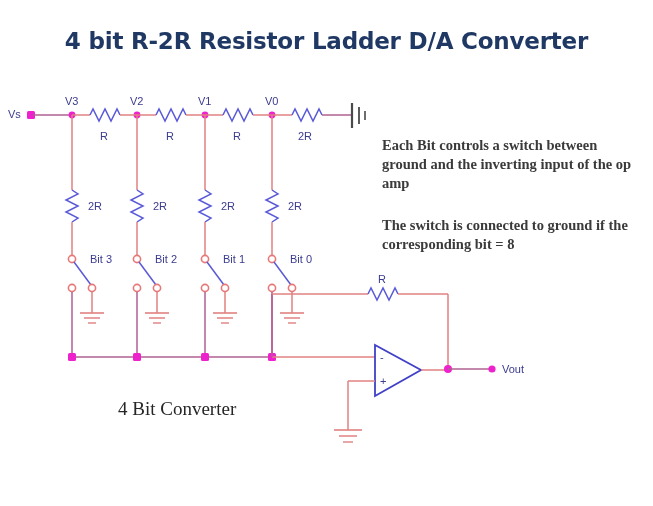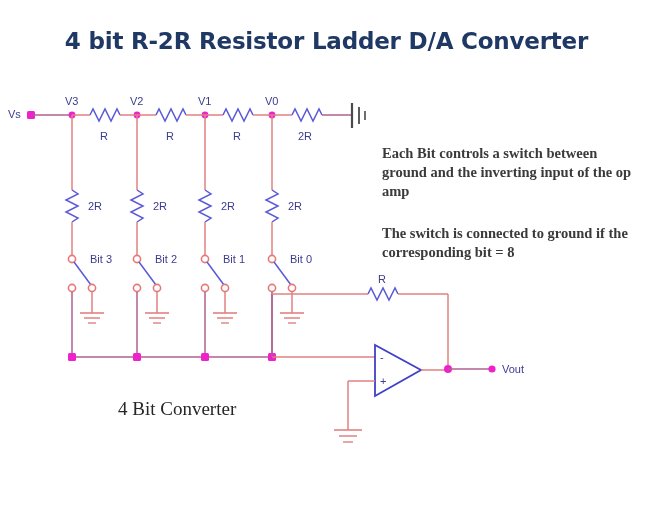--- a/index.html
+++ b/index.html
@@ -62,21 +62,20 @@
     font-size: 19px;
     fill: #262626;
   }
   .note {
     position: absolute;
     font-family: "Liberation Serif", serif;
     font-size: 14.5px;
     line-height: 1.32;
     color: #3a3a3a;
     font-weight: 600;
-    margin-top: 8px;
   }
   #note1 { left: 382px; top: 136px; width: 260px; }
   #note2 { left: 382px; top: 216px; width: 258px; }
 </style>
 </head>
 <body>
 
 <div class="slide">
 
   <div class="slide-title">4 bit R-2R Resistor Ladder D/A Converter</div>

